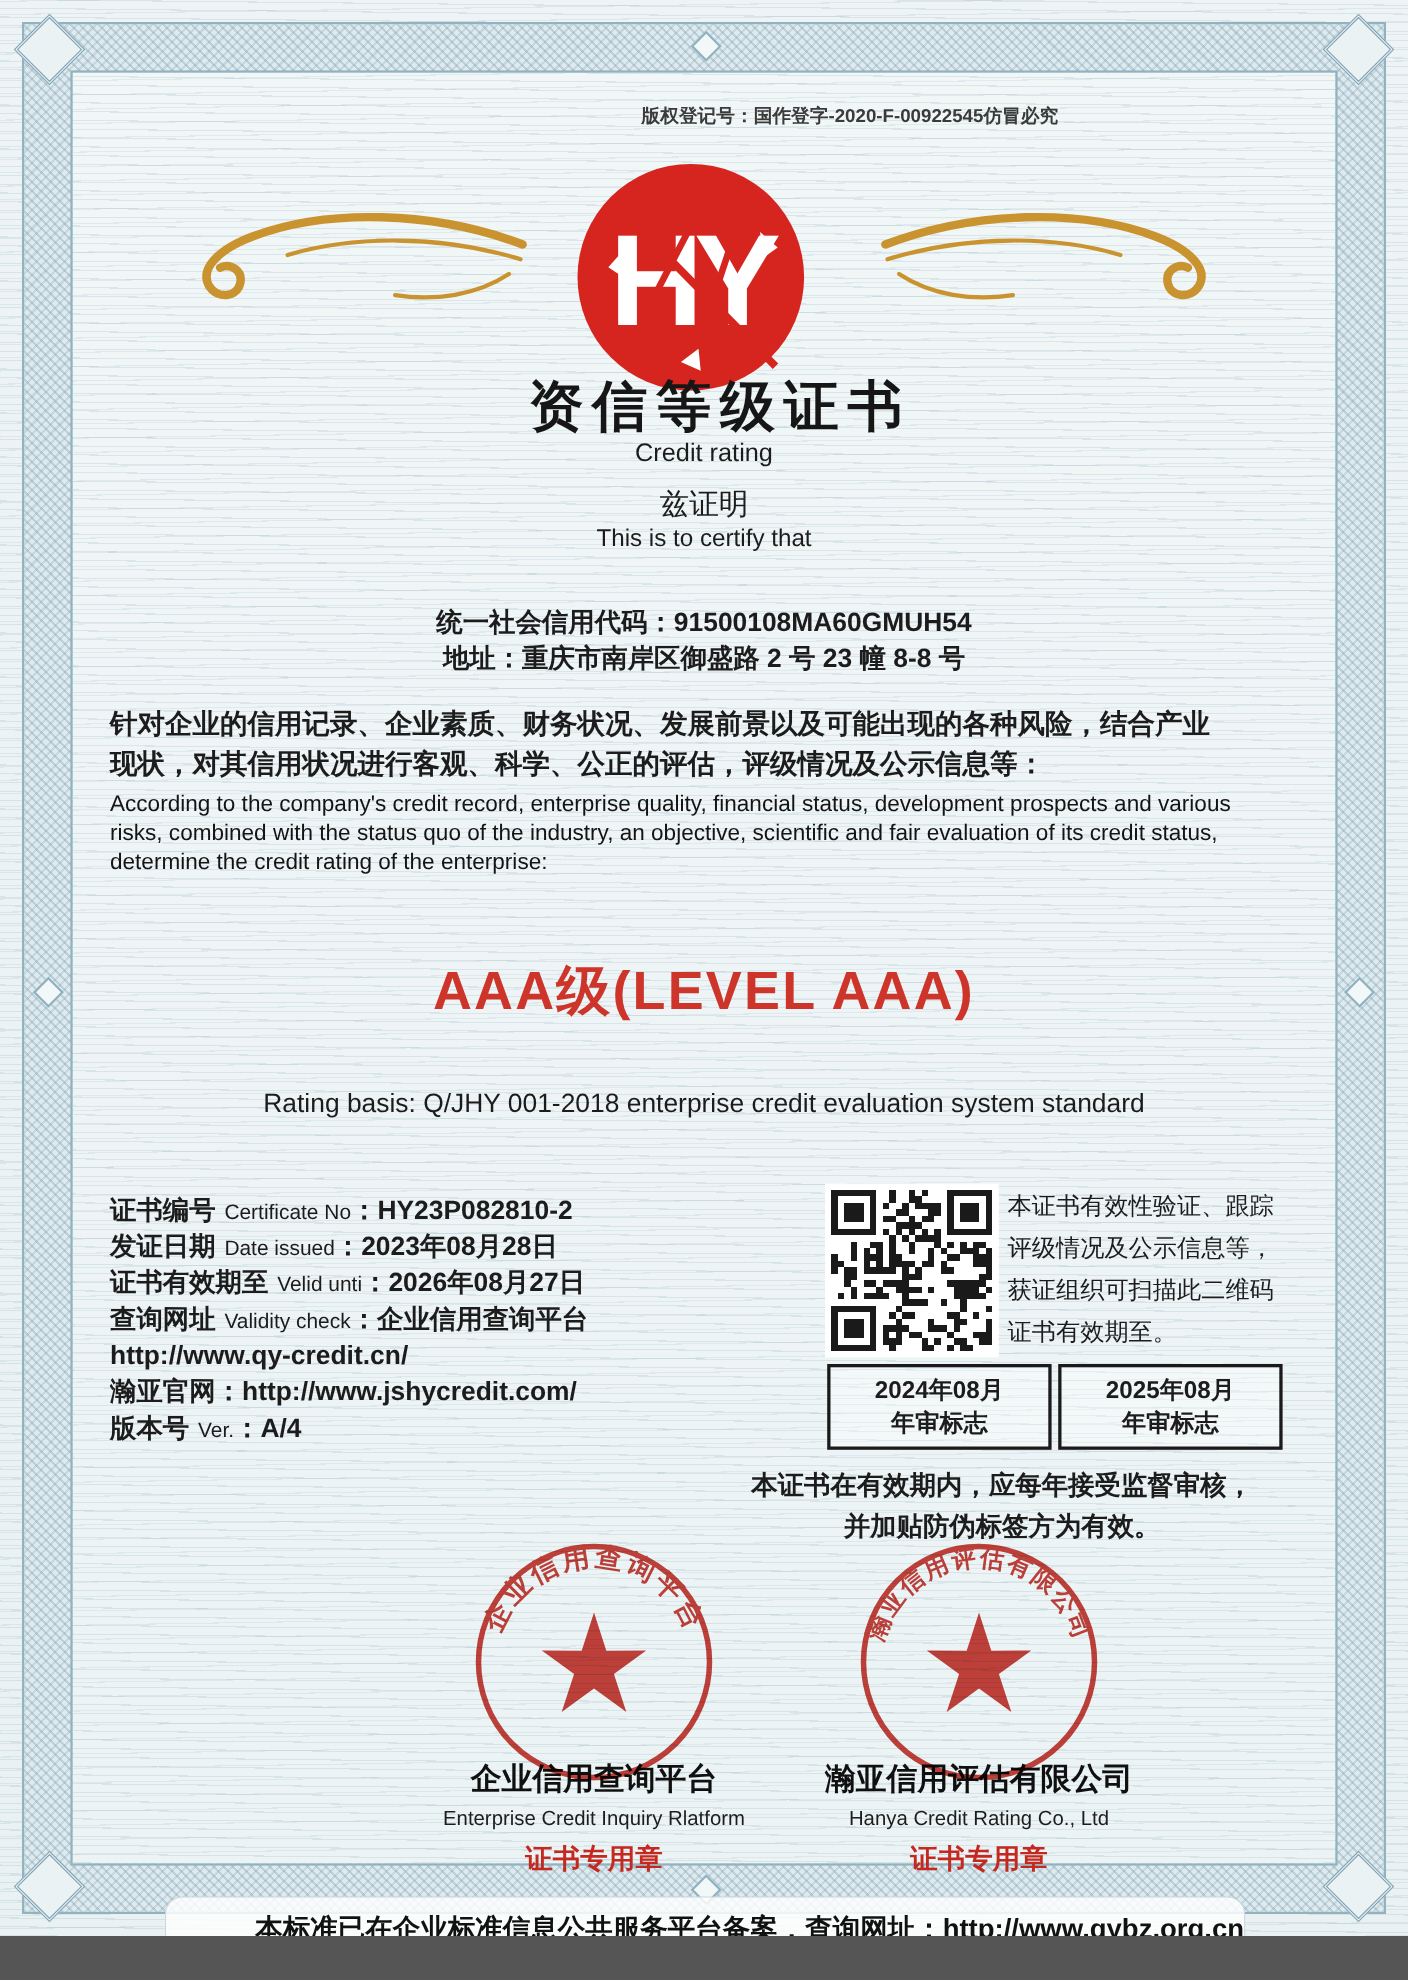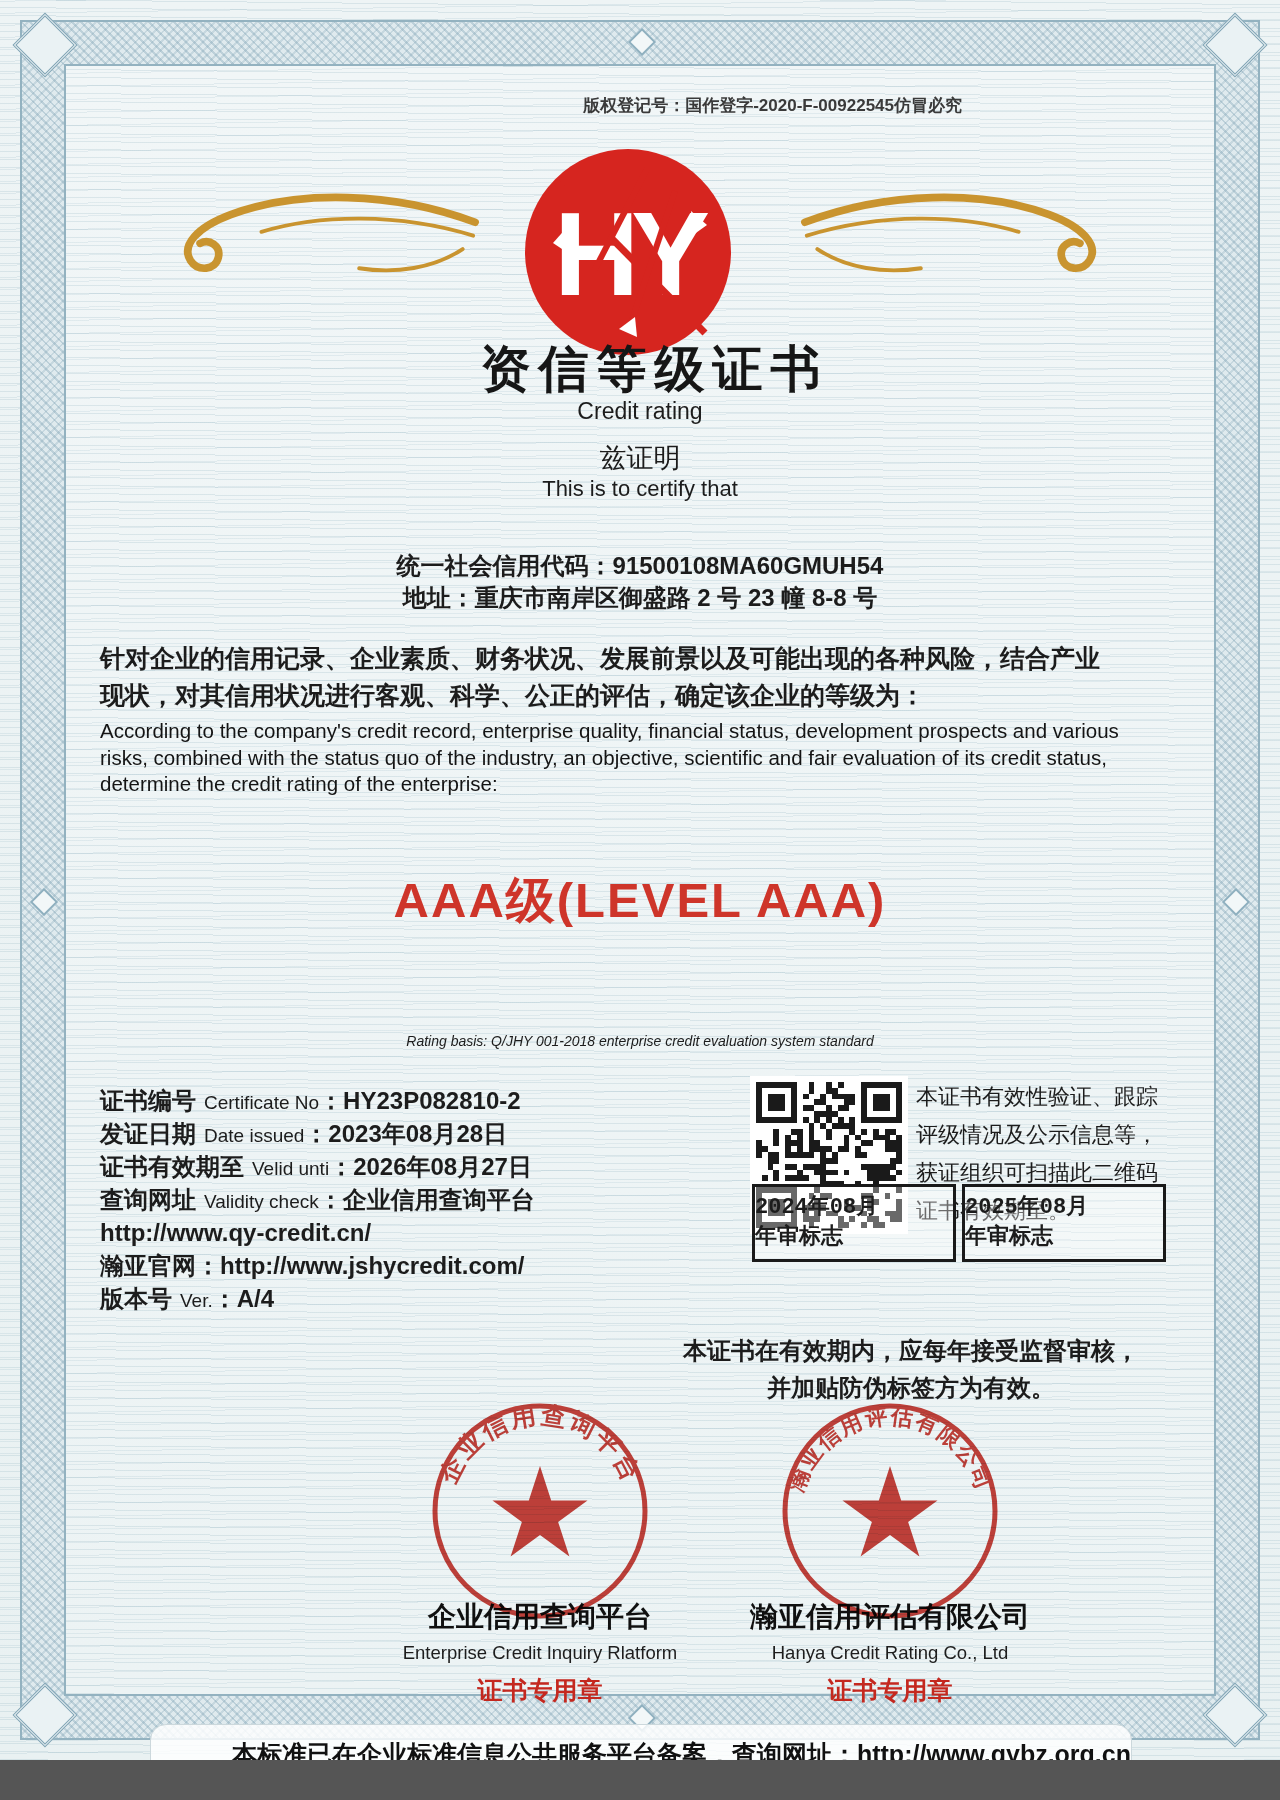--- a/index.html
+++ b/index.html
@@ -49,36 +49,36 @@
   .company-name{top:503px;font-size:37px;font-weight:700;letter-spacing:2px;}
   .code-line{top:550px;font-size:24px;font-weight:600;}
   .addr-line{top:582px;font-size:24px;font-weight:600;}
 
   .statement{left:100px;top:640px;width:1046px;}
   .stmt-cn{font-size:25px;font-weight:600;line-height:37px;}
   .stmt-en{font-size:20.5px;font-weight:400;line-height:26.5px;color:#141414;}
 
   .rating-level{top:868px;font-size:49px;font-weight:800;letter-spacing:2px;color:#ce352a;}
   .basis-cn{top:962px;font-size:21px;font-weight:600;}
-  .basis-en{top:1033px;font-size:14px;font-weight:500;font-style:italic;}
+  .basis-en{top:990px;font-size:24px;font-weight:500;}
 
   .details{left:100px;top:1084px;width:560px;}
   .d-row{height:33px;line-height:33px;white-space:nowrap;}
   .d-cn{font-size:24px;font-weight:600;}
   .d-en{font-size:19px;font-weight:500;margin-left:8px;}
   .d-en:empty{margin:0;}
   .d-sep,.d-val{font-size:24px;font-weight:600;}
 
   .qr-box{left:750px;top:1076px;width:158px;height:158px;z-index:4;}
   .qr-box svg{width:100%;height:100%;background:#ffffff;}
   .qr-info{left:916px;top:1078px;width:250px;}
   .qr-info div{font-size:22px;font-weight:500;line-height:38px;white-space:nowrap;}
 
-  .audit-box{top:1184px;width:198px;height:72px;border:3px solid #1a1a1a;
-    background:rgba(255,255,255,.35);text-align:left;z-index:4;font-family:Liberation Mono, monospace;}
+  .audit-box{top:1240px;width:198px;height:72px;border:3px solid #1a1a1a;
+    background:rgba(255,255,255,.35);text-align:center;z-index:4;}
   .ab-1{left:752px;} .ab-2{left:962px;}
   .audit-box .l1{font-size:22px;font-weight:600;margin-top:6px;line-height:30px;}
   .audit-box .l2{font-size:22px;font-weight:600;line-height:30px;}
   .audit-note{left:655px;top:1332px;width:512px;text-align:center;}
   .audit-note div{font-size:24px;font-weight:600;line-height:37px;white-space:nowrap;}
 
   .issuer{top:1600px;width:420px;text-align:center;z-index:4;}
   .iss-left{left:330px;} .iss-right{left:680px;}
   .issuer .name-cn{font-size:28px;font-weight:700;line-height:34px;color:#101010;}
   .issuer .name-en{font-size:18.5px;font-weight:500;line-height:26px;margin-top:6px;color:#1d1d1d;}
@@ -132,21 +132,21 @@
 
   <div class="abs center title-cn">资信等级证书</div>
   <div class="abs center title-en">Credit rating</div>
   <div class="abs center certify-en">This is to certify that</div>
   <div class="abs center certify-cn">兹证明</div>
   <div class="abs center code-line">统一社会信用代码：91500108MA60GMUH54</div>
   <div class="abs center addr-line">地址：重庆市南岸区御盛路 2 号 23 幢 8-8 号</div>
 
   <div class="abs statement">
     <div class="stmt-cn">针对企业的信用记录、企业素质、财务状况、发展前景以及可能出现的各种风险，结合产业</div>
-    <div class="stmt-cn">现状，对其信用状况进行客观、科学、公正的评估，确定该企业的等级为：</div>
+    <div class="stmt-cn">现状，对其信用状况进行客观、科学、公正的评估，评级情况及公示信息等：</div>
     <div class="stmt-en" style="margin-top:4px">According to the company's credit record, enterprise quality, financial status, development prospects and various</div>
     <div class="stmt-en">risks, combined with the status quo of the industry, an objective, scientific and fair evaluation of its credit status,</div>
     <div class="stmt-en">determine the credit rating of the enterprise:</div>
   </div>
 
   <div class="abs center rating-level">AAA级(LEVEL AAA)</div>
   <div class="abs center basis-en">Rating basis: Q/JHY 001-2018 enterprise credit evaluation system standard</div>
 
   <div class="abs details">
     <div class="d-row"><span class="d-cn">证书编号</span><span class="d-en">Certificate No</span><span class="d-sep">：</span><span class="d-val">HY23P082810-2</span></div>

